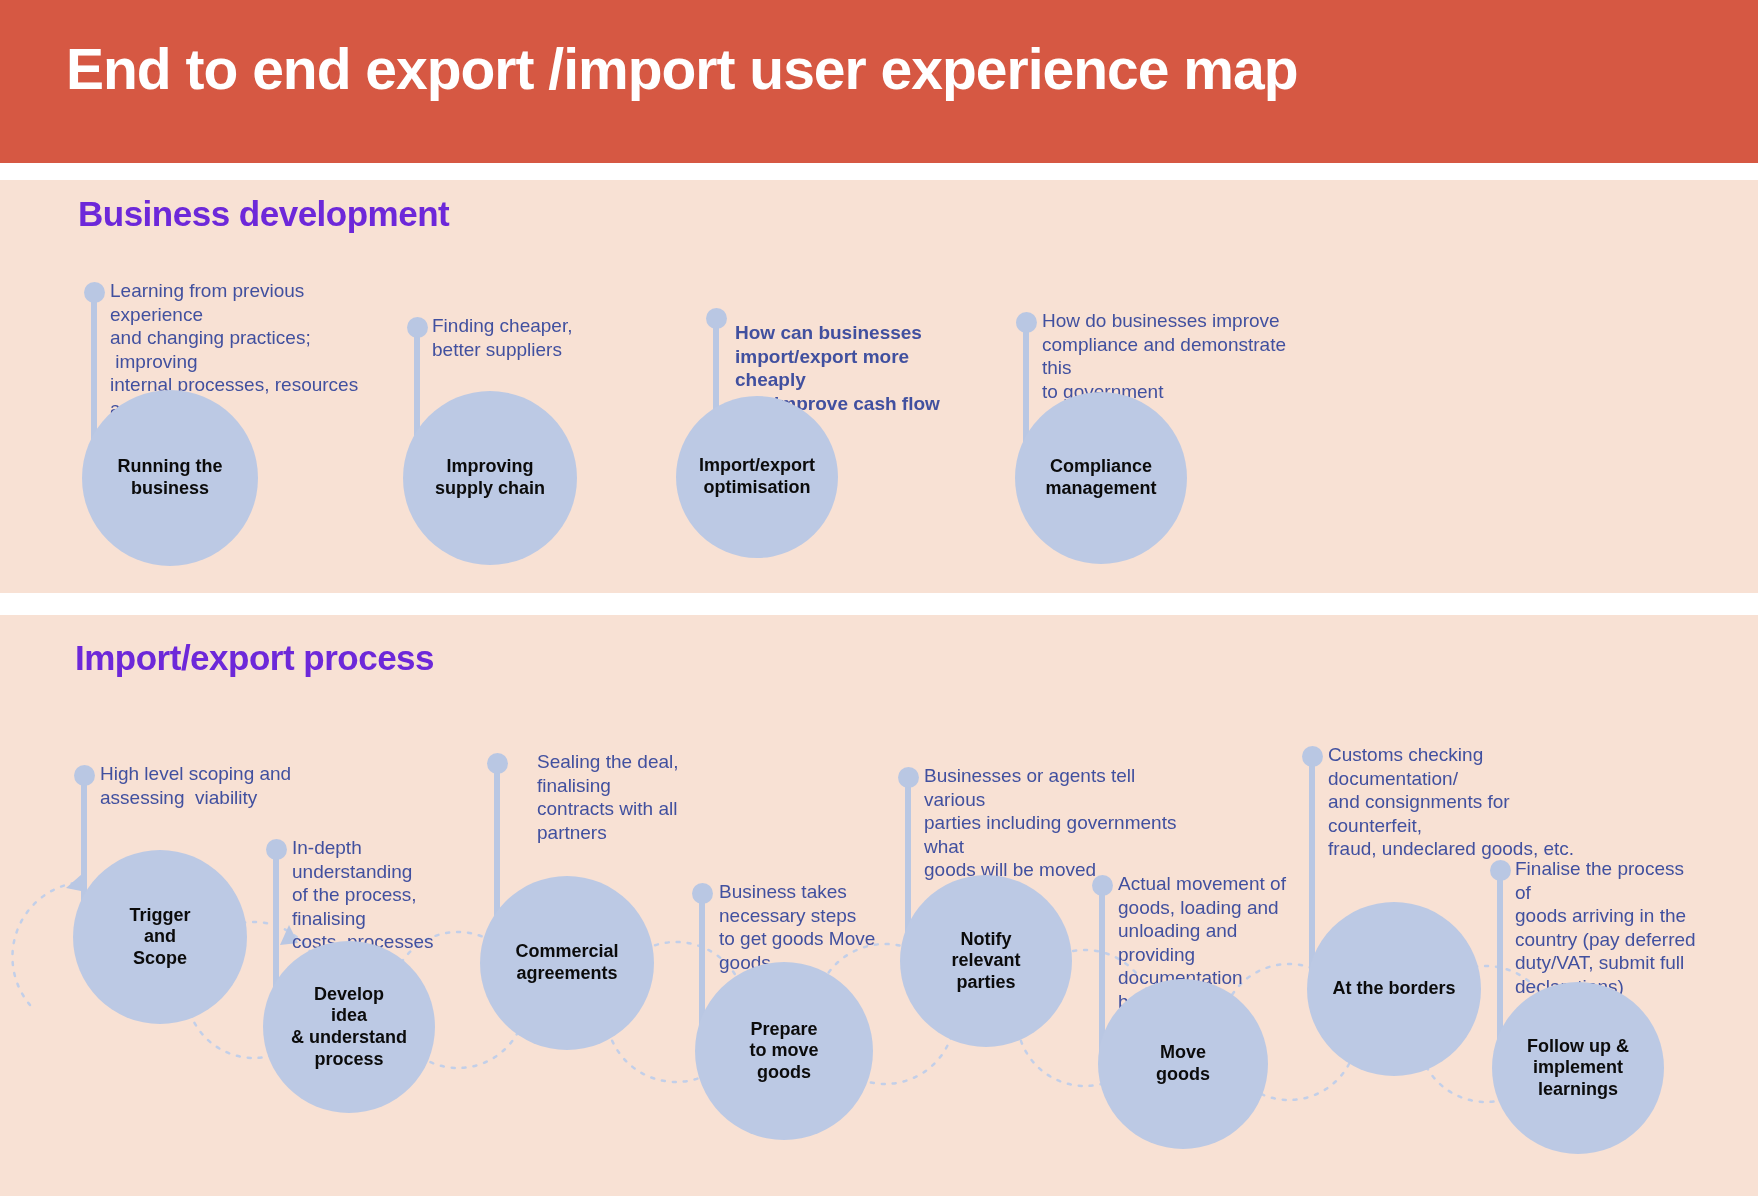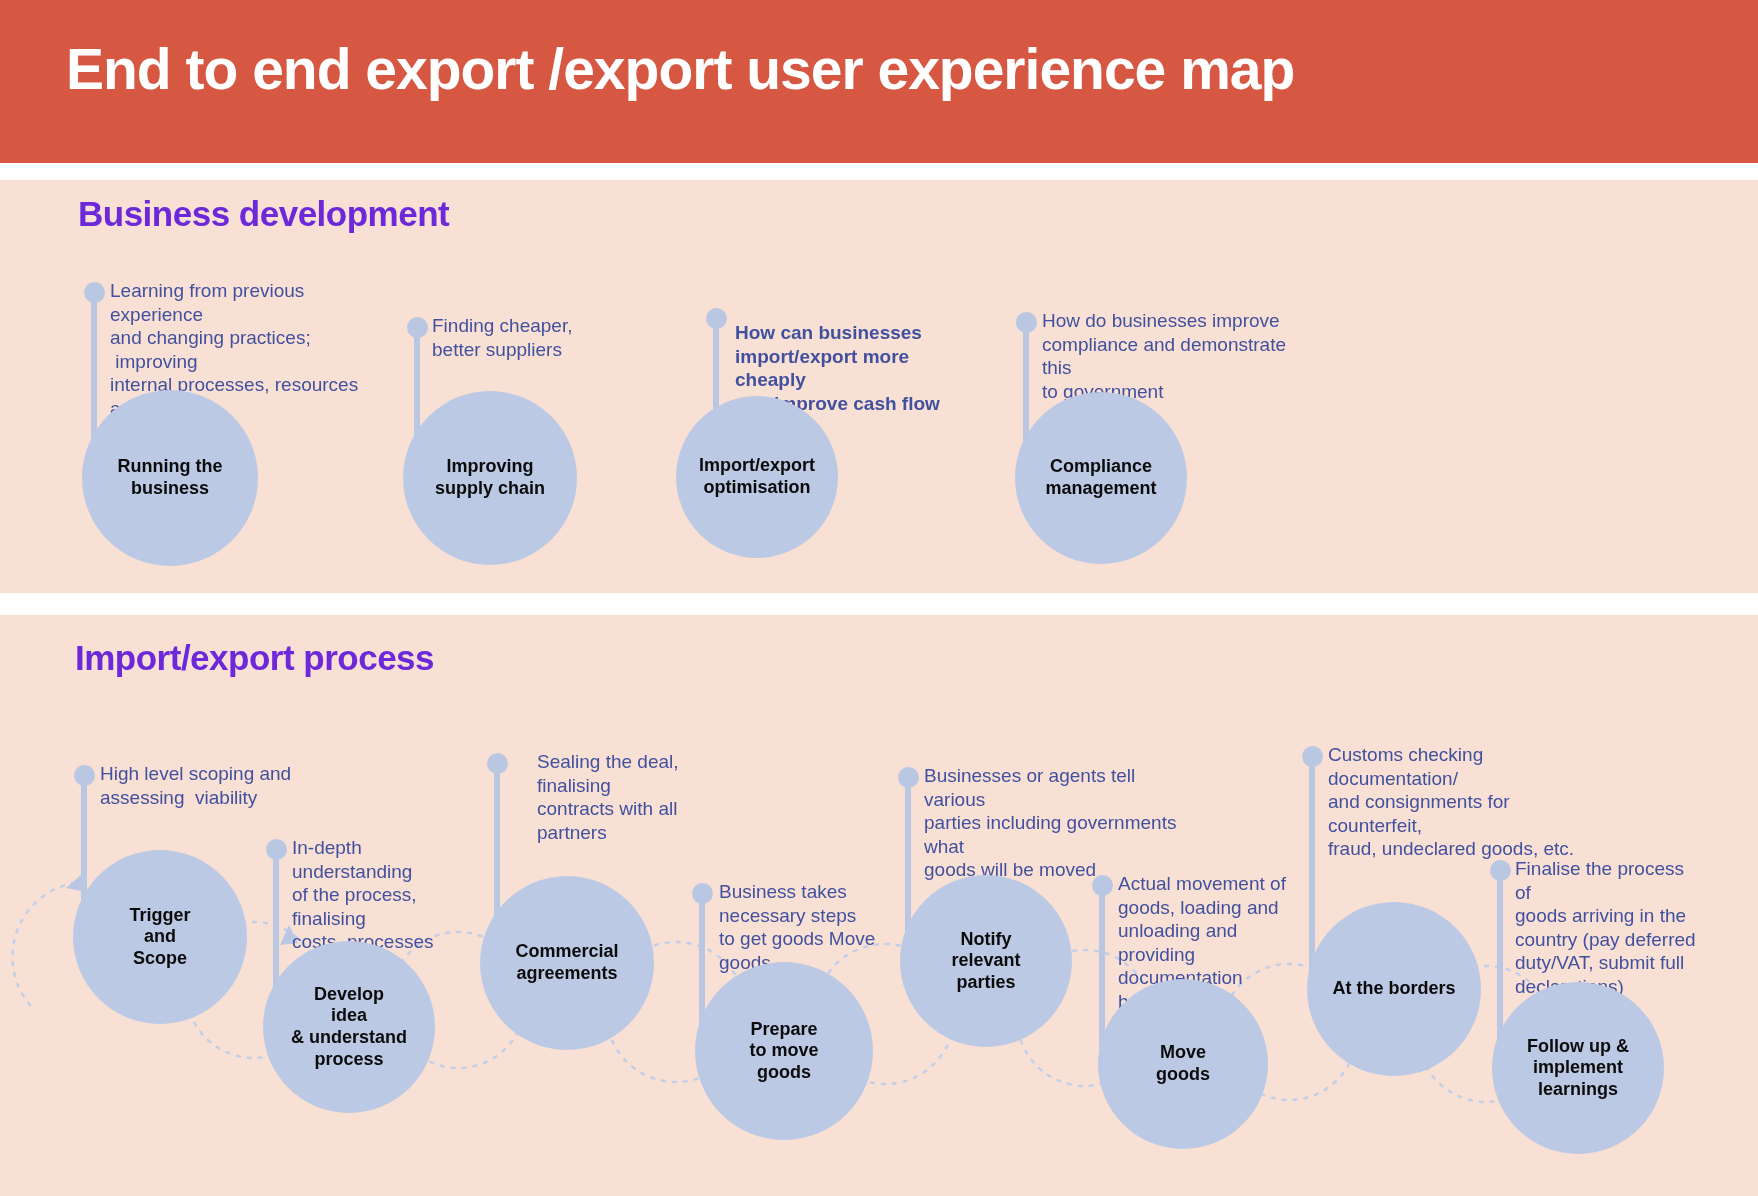--- a/index.html
+++ b/index.html
@@ -50,21 +50,21 @@
     position:absolute;
     color:#41509f;font-size:19px;line-height:1.24;font-weight:400;
     white-space:pre-line;
   }
   .connector-layer{position:absolute;left:0;top:0;width:1758px;height:581px;}
 </style>
 </head>
 <body>
 
 <div class="banner">
-  <div class="page-title">End to end export /export user experience map</div>
+  <div class="page-title">End to end export /import user experience map</div>
 </div>
 
 <div class="band band1">
   <div class="section-heading" style="left:78px;top:14px;">Business development</div>
 
   <div>
     <div class="stem" style="left:91px;top:112px;height:186px;"></div>
     <div class="dot" style="left:84px;top:102px;"></div>
     <div class="note" style="left:110px;top:99px;width:250px;">Learning from previous experience
 and changing practices; &nbsp;improving

